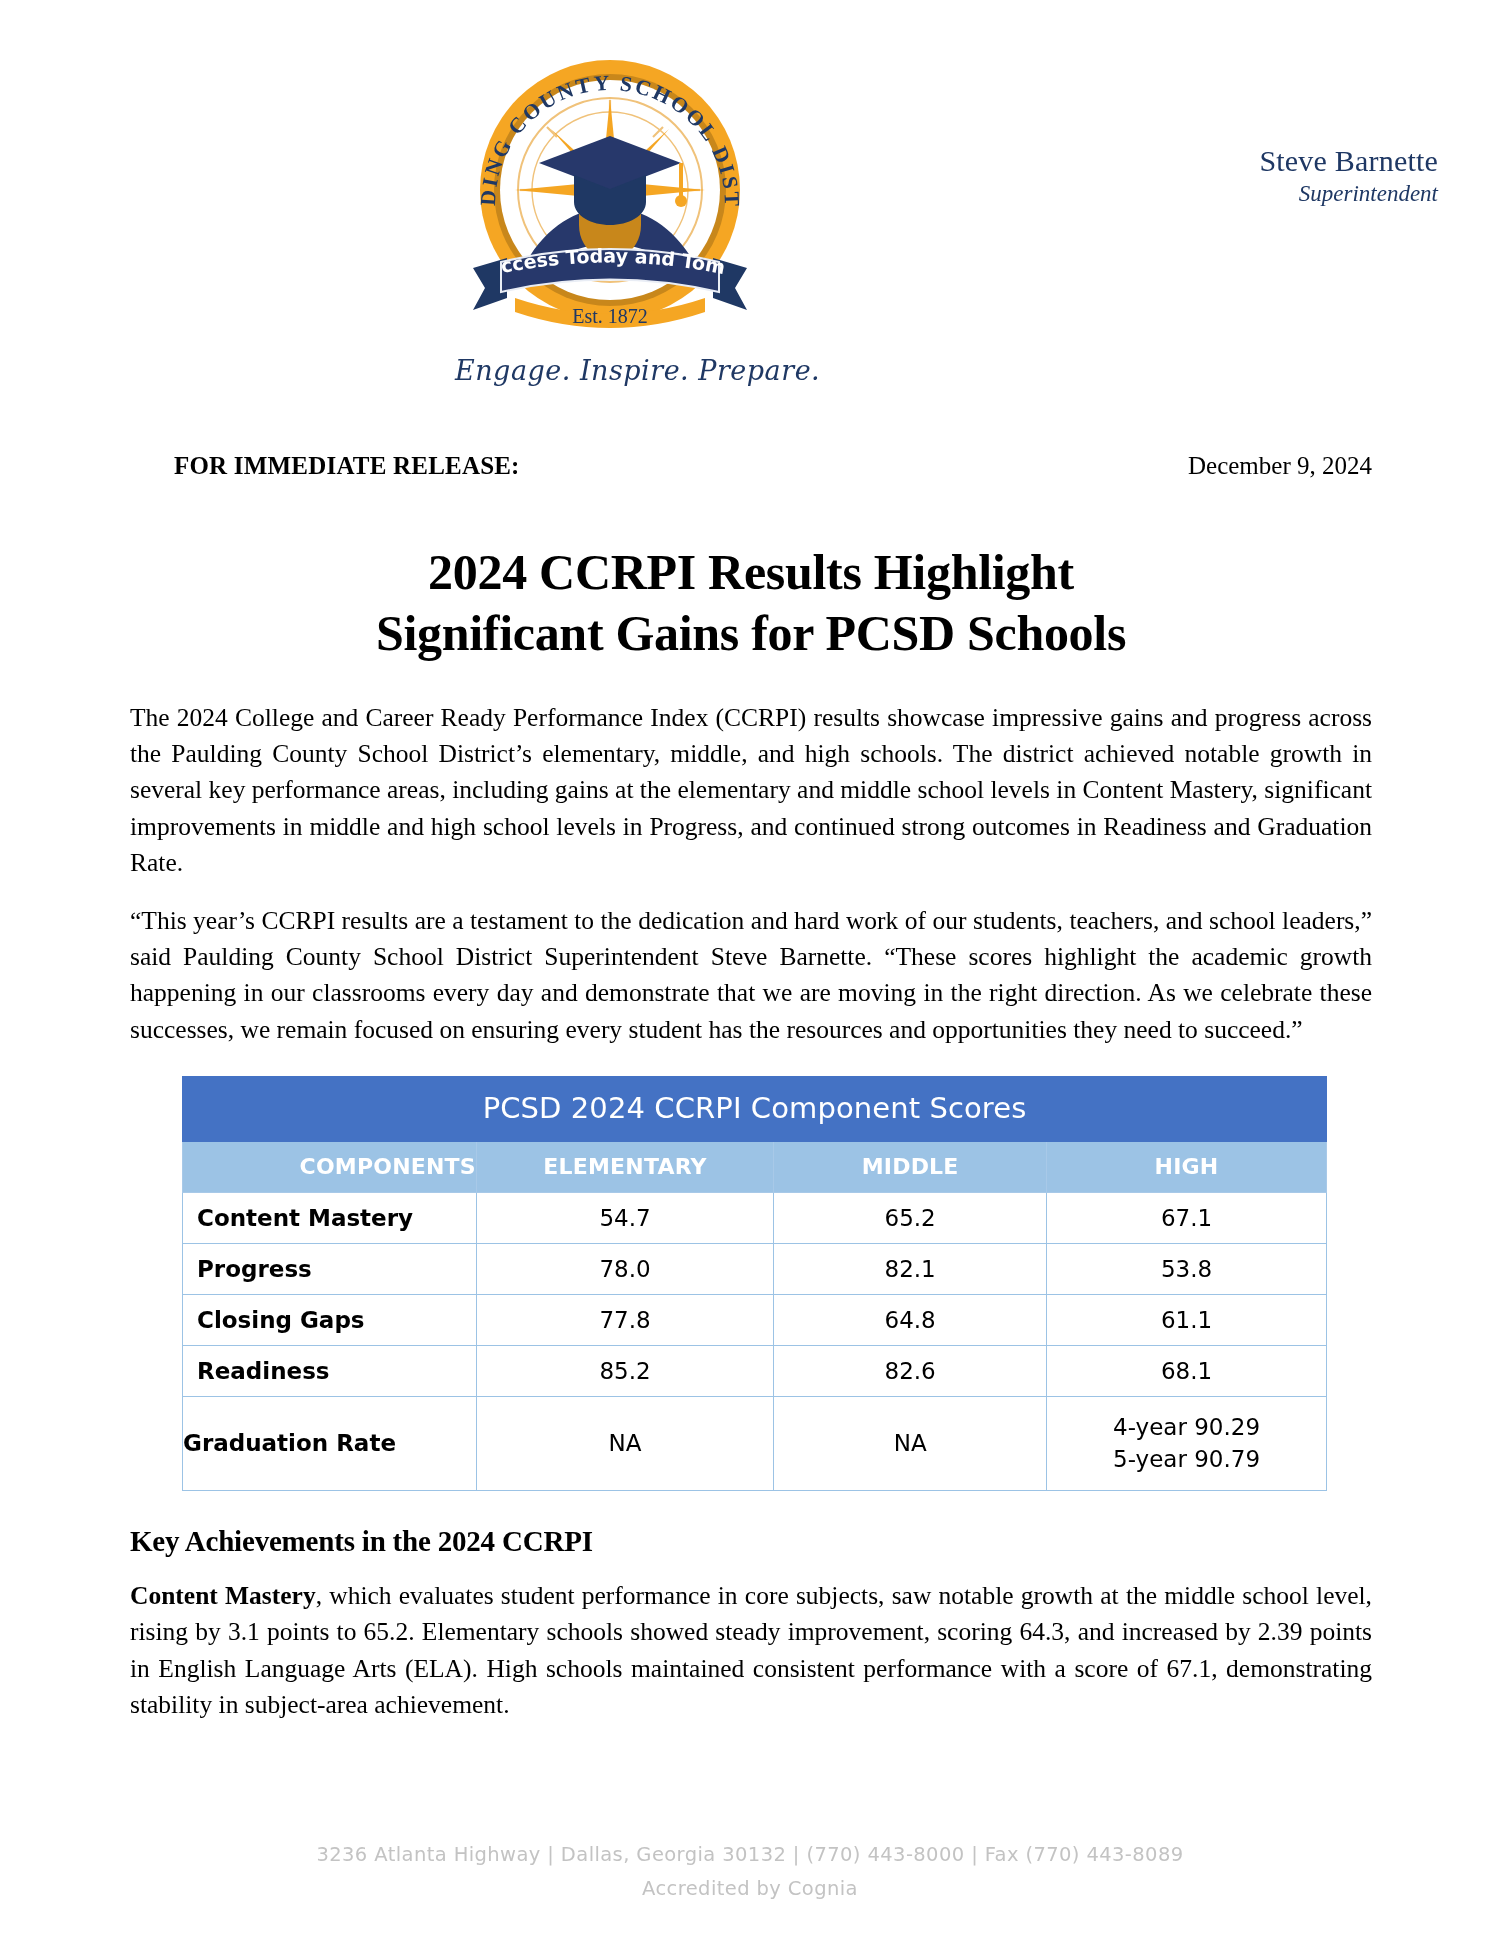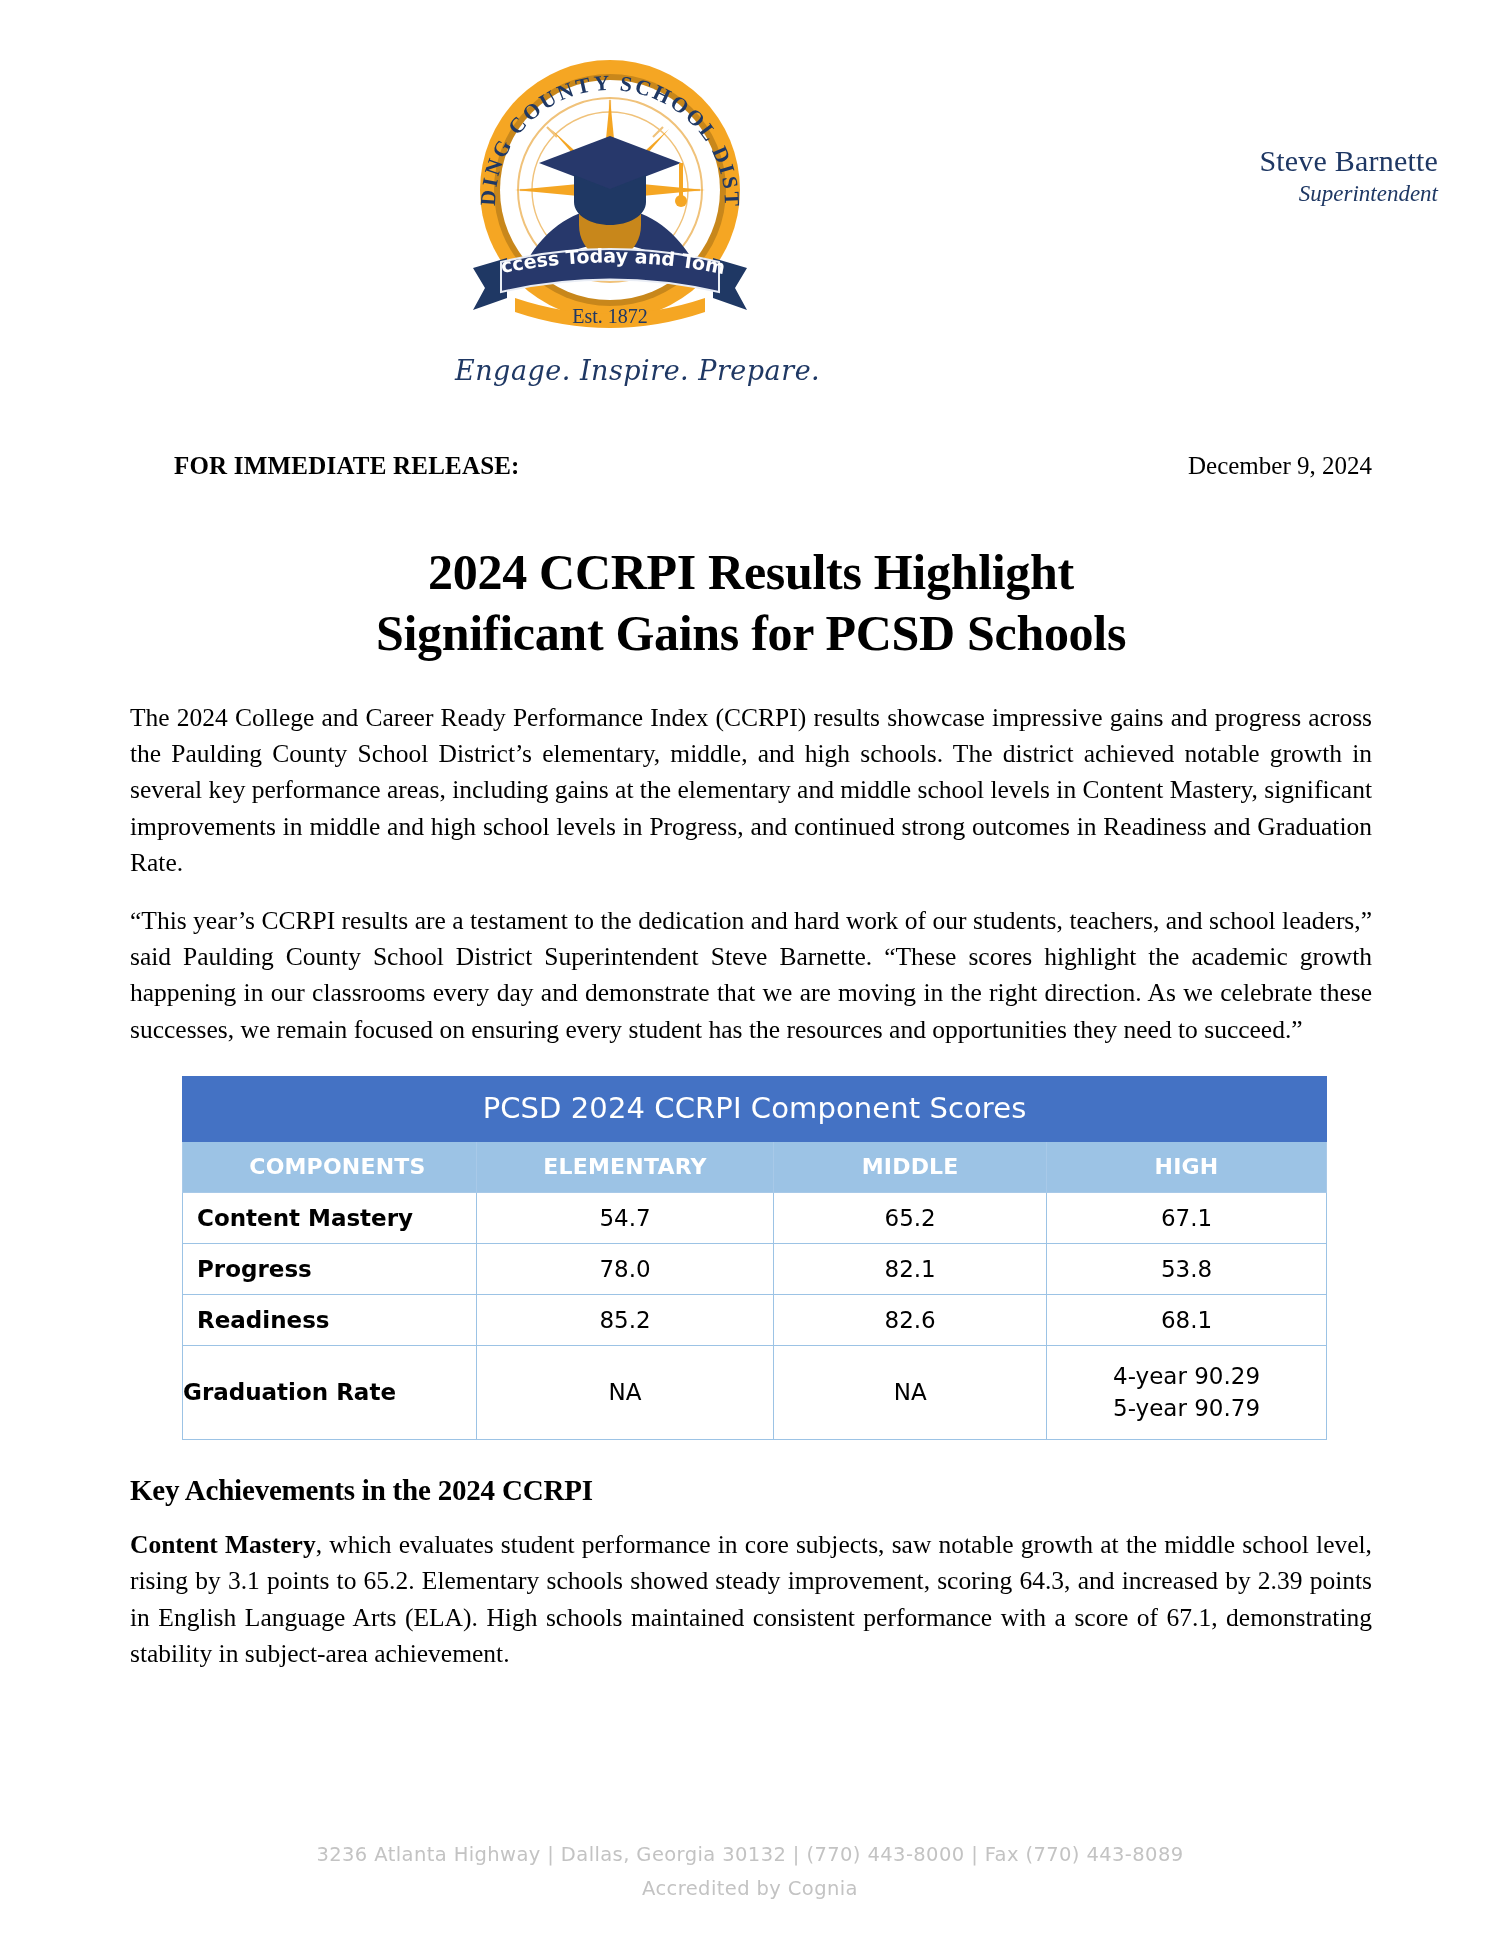--- a/index.html
+++ b/index.html
@@ -141,21 +141,21 @@
   table.scores th.colhead {
     background: #9CC3E5;
     color: #ffffff;
     font-weight: bold;
     font-size: 22px;
     padding: 12px 0 13px 0;
     border: 1px solid #a8c9e8;
     letter-spacing: 0.2px;
   }
   table.scores th.colhead.first {
-    text-align: center;
+    text-align: right;
     padding-left: 16px;
   }
   table.scores td {
     border: 1px solid #9CC3E5;
     font-size: 23px;
     padding: 12px 0;
     text-align: center;
     color: #000;
     background: #fff;
   }
@@ -309,20 +309,26 @@
             <td>65.2</td>
             <td>67.1</td>
           </tr>
           <tr>
             <td class="rowlabel">Progress</td>
             <td>78.0</td>
             <td>82.1</td>
             <td>53.8</td>
           </tr>
           <tr>
+            <td class="rowlabel">Closing Gaps</td>
+            <td>77.8</td>
+            <td>64.8</td>
+            <td>61.1</td>
+          </tr>
+          <tr>
             <td class="rowlabel">Readiness</td>
             <td>85.2</td>
             <td>82.6</td>
             <td>68.1</td>
           </tr>
           <tr>
             <td class="rowlabel multi">Graduation Rate</td>
             <td class="multi">NA</td>
             <td class="multi">NA</td>
             <td class="multi">

